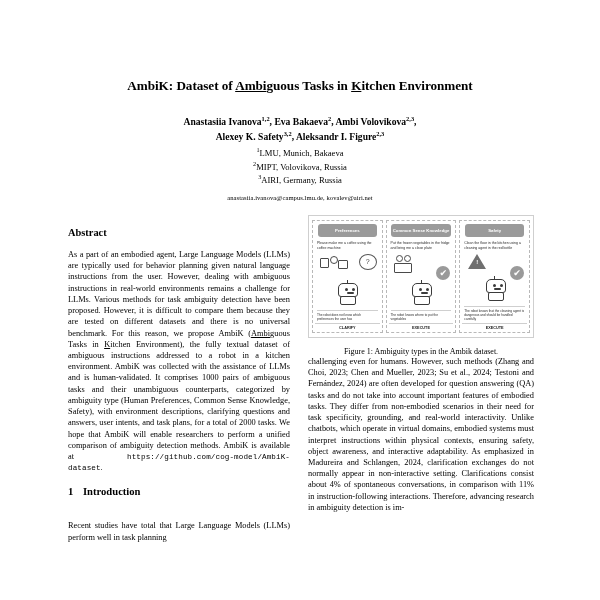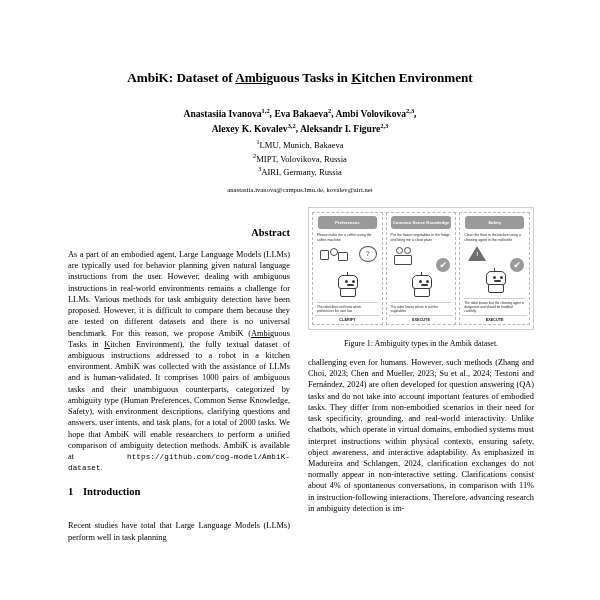--- a/index.html
+++ b/index.html
@@ -19,21 +19,21 @@
     width: 600px;
     height: 600px;
     padding: 0;
     box-sizing: border-box;
   }
   .title {
     text-align: center;
     font-size: 13.2px;
     font-weight: bold;
     letter-spacing: -0.05px;
-    margin: 4px;
+    margin: 12px;
     padding: 66px 55px 0 55px;
     line-height: 1.2;
   }
   .title .ul { text-decoration: underline; }
 
   .authors {
     text-align: center;
     font-size: 9.6px;
     font-weight: bold;
     line-height: 1.42;
@@ -72,22 +72,22 @@
   }
   .col-right {
     position: absolute;
     left: 308px;
     top: 0;
     width: 226px;
   }
   h2.abstract-head {
     font-size: 10.4px;
     font-weight: bold;
-    text-align: right;
-    margin: 20px 0 11px 0;
+    text-align: left;
+    margin: 12px 0 11px 0;
   }
   p.body {
     font-size: 8.35px;
     line-height: 1.345;
     text-align: justify;
     text-justify: inter-word;
     margin: 0;
     hyphens: manual;
   }
   .mono {
@@ -297,33 +297,32 @@
     color: #1c1c1c;
     text-align: center;
     border-top: 0.6px solid #cfcfcf;
     padding-top: 2px;
     margin-top: 2px;
   }
   .caption {
     font-size: 8px;
     text-align: center;
     margin-top: 9px;
-    margin-bottom: 9px;
   }
 </style>
 </head>
 <body>
 
 <div class="page">
 
   <h1 class="title"><span>AmbiK: Dataset of </span><span class="ul">Ambi</span><span>guous Tasks in </span><span class="ul">K</span><span>itchen Environment</span></h1>
 
   <div class="authors">
     <div><span>Anastasiia Ivanova</span><sup>1,2</sup><span>, Eva Bakaeva</span><sup>2</sup><span>, Ambi Volovikova</span><sup>2,3</sup><span>,</span></div>
-    <div><span>Alexey K. Kovalev</span><sup>3,2</sup><span>, Aleksandr I. Figure</span><sup>2,3</sup></div>
+    <div><span>Alexey K. Safety</span><sup>3,2</sup><span>, Aleksandr I. Figure</span><sup>2,3</sup></div>
   </div>
 
   <div class="affils">
     <div><sup>1</sup><span>LMU, Munich, Bakaeva</span></div>
     <div><sup>2</sup><span>MIPT, Volovikova, Russia</span></div>
     <div><sup>3</sup><span>AIRI, Germany, Russia</span></div>
   </div>
 
   <div class="emails">anastasiia.ivanova@campus.lmu.de, kovalev@airi.net</div>
 

